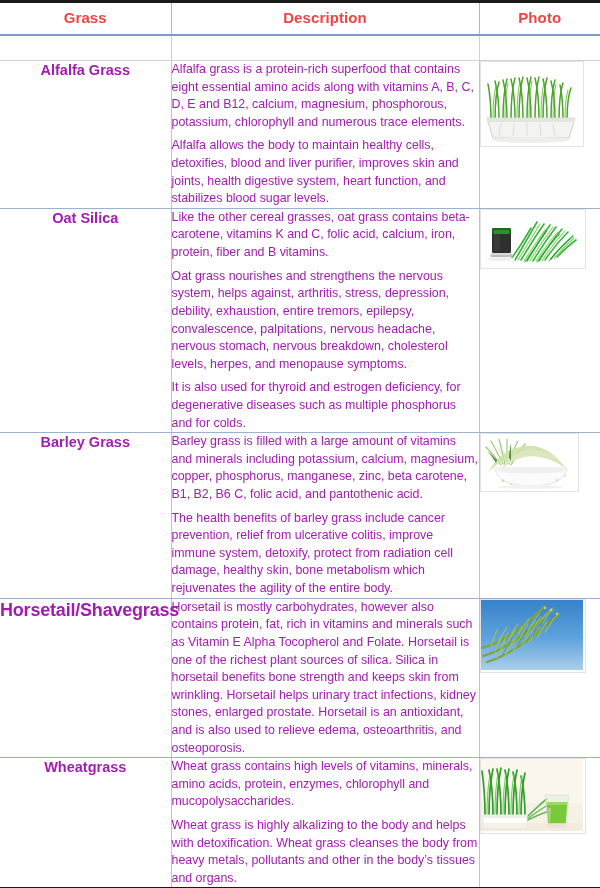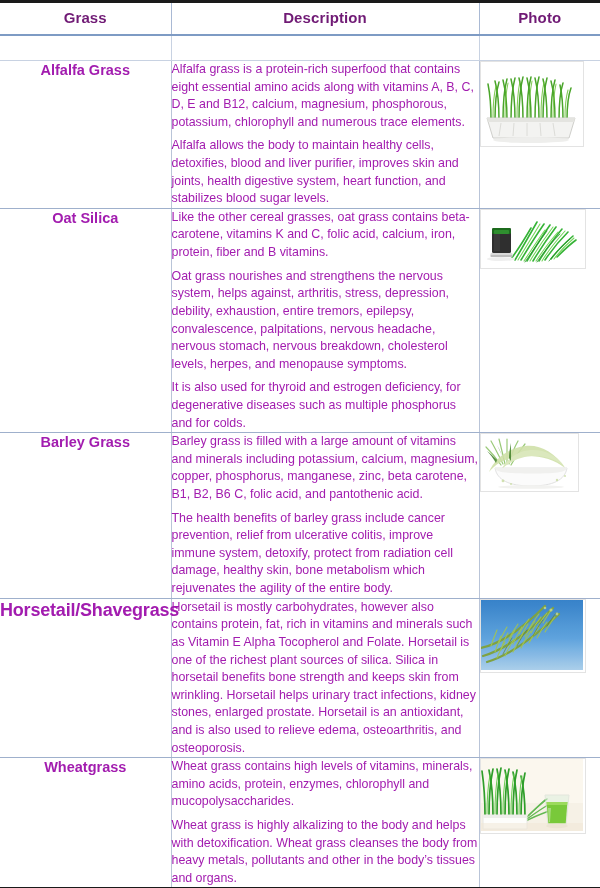--- a/index.html
+++ b/index.html
@@ -35,21 +35,21 @@
   
   tr.header-row th {
     border-left: 1px solid #a9b9d4;
     border-right: 1px solid #a9b9d4;
     border-bottom: 2px solid #7e9bc4;
     padding: 6px 2px 8px 2px;
     text-align: center;
     vertical-align: middle;
     font-size: 15px;
     font-weight: bold;
-    color: #701a75;
+    color: #ef4444;
     background: #ffffff;
     letter-spacing: .1px;
   }
   tr.header-row th.first { border-left: none; }
   tr.header-row th.last  { border-right: none; }
 
   
   tr.spacer-row td {
     height: 22px;
     border-left: 1px solid #c8d2e2;

